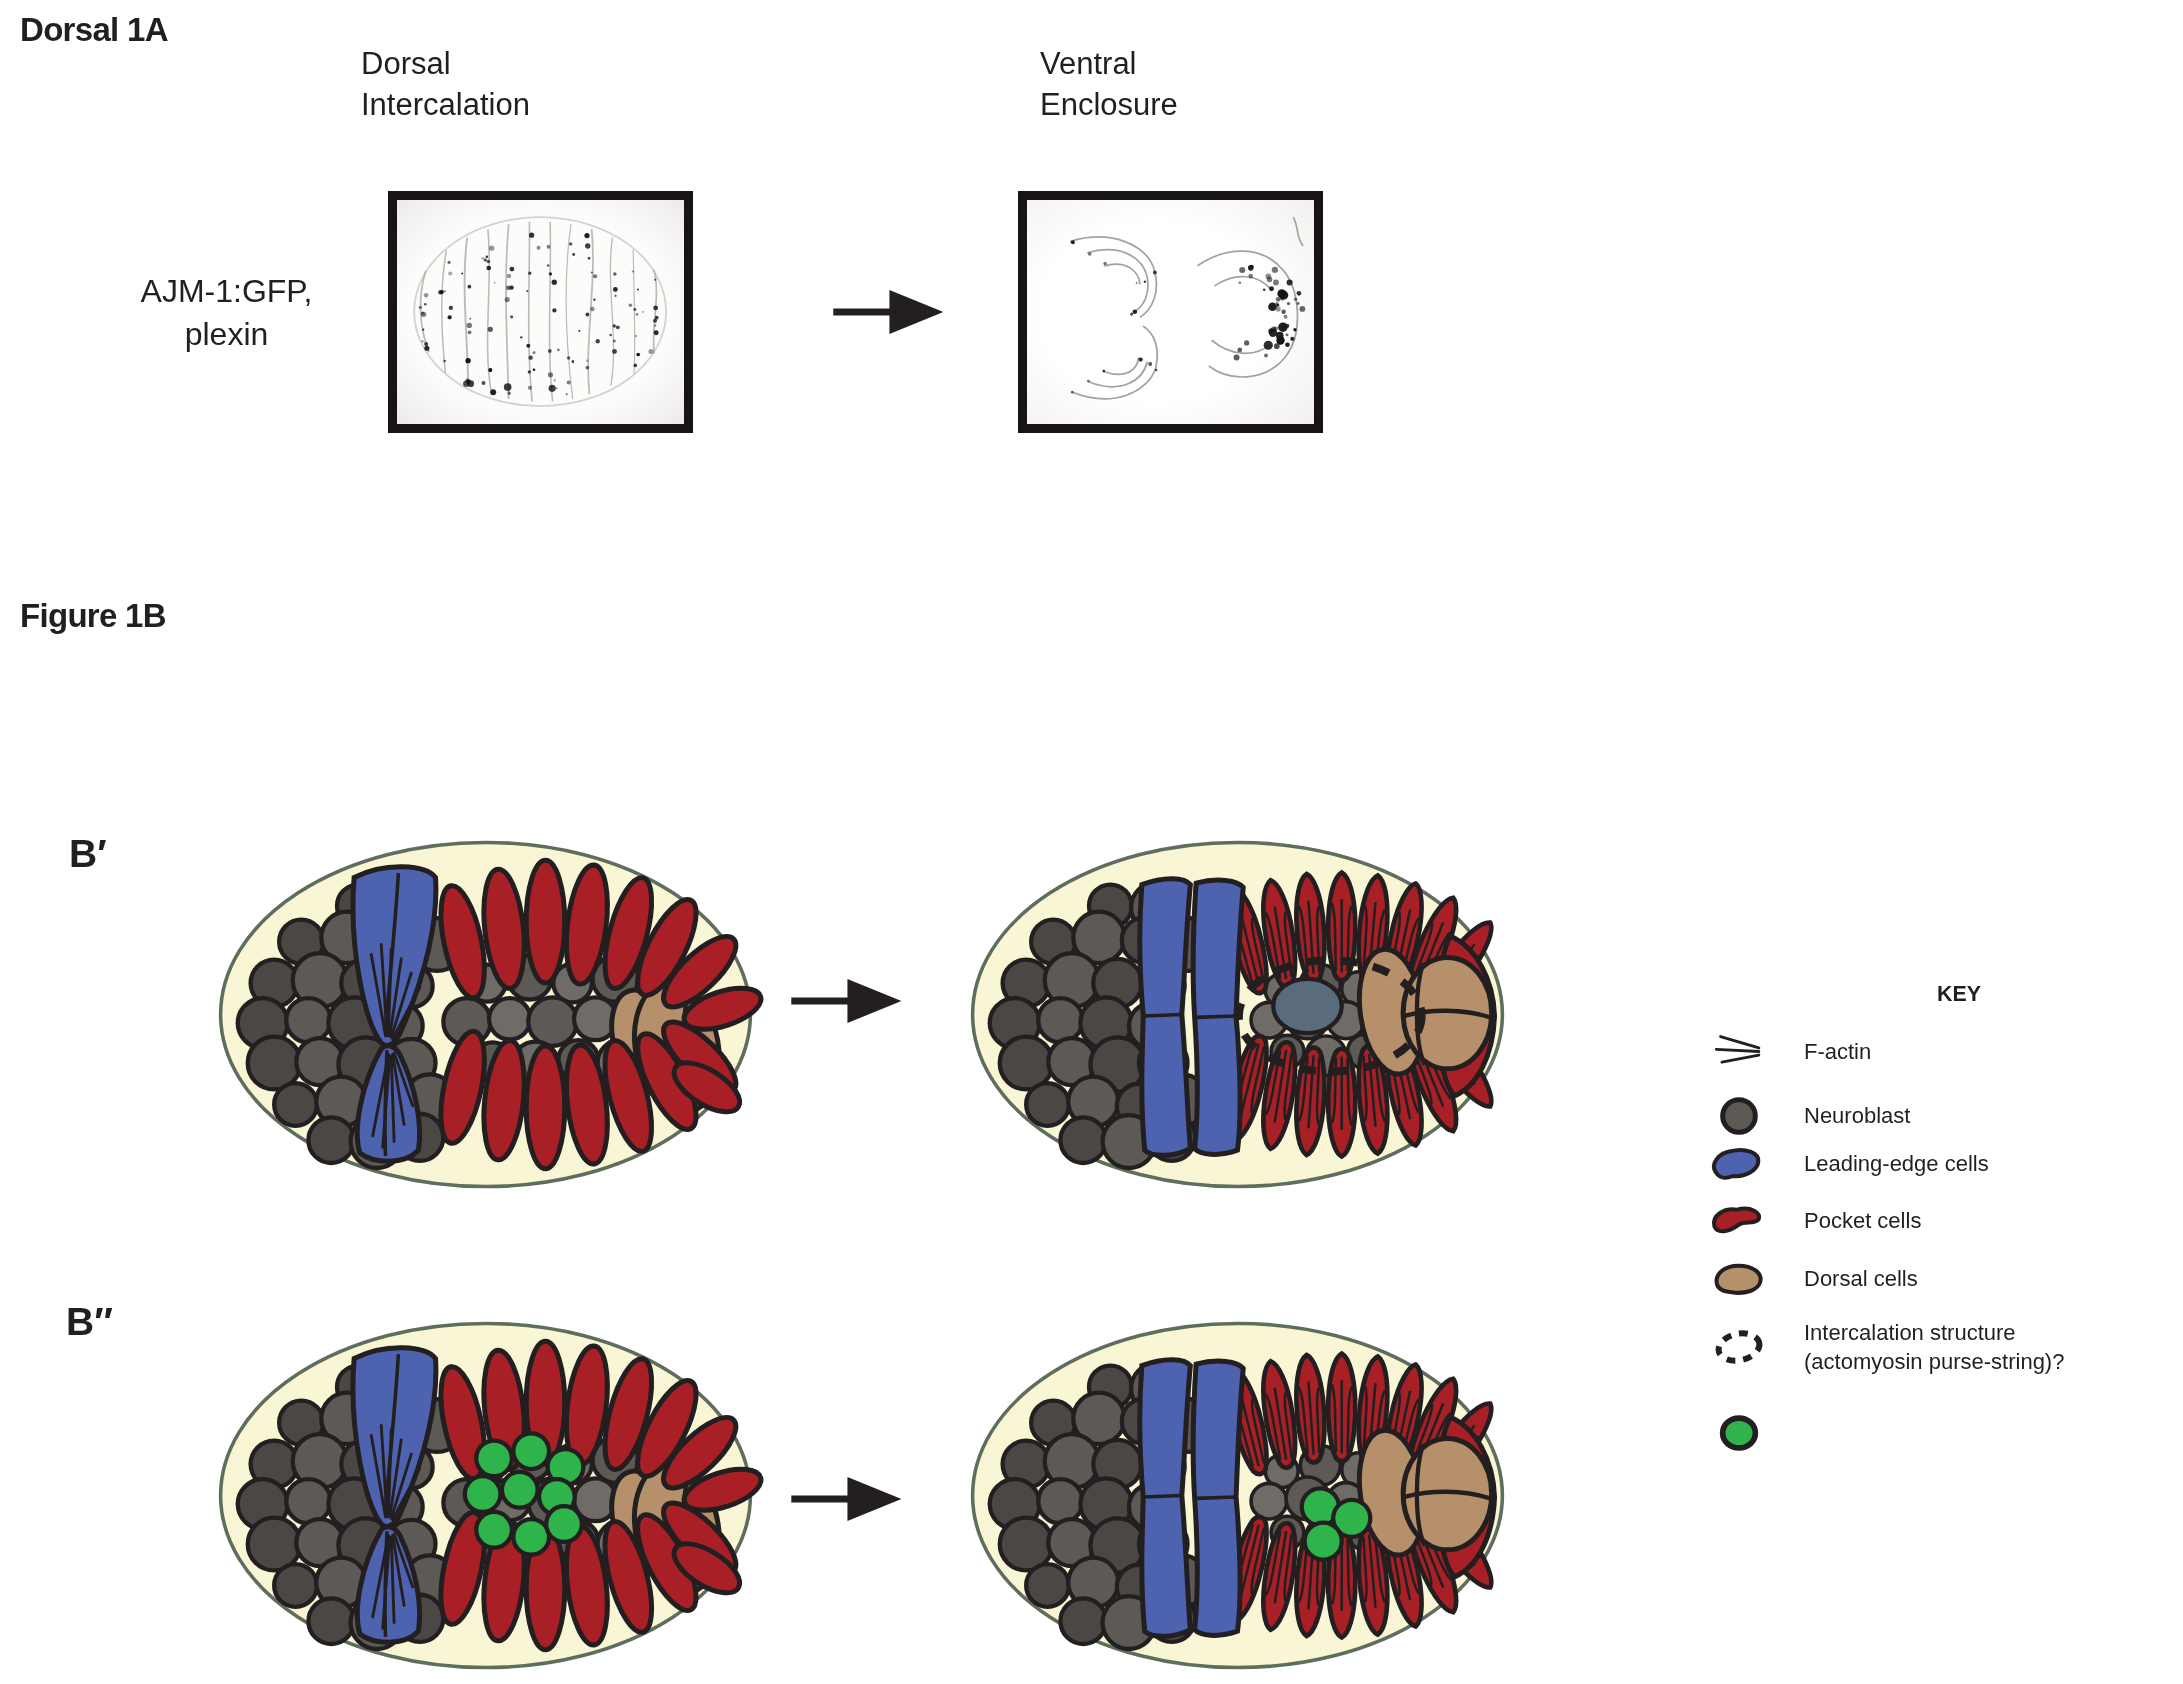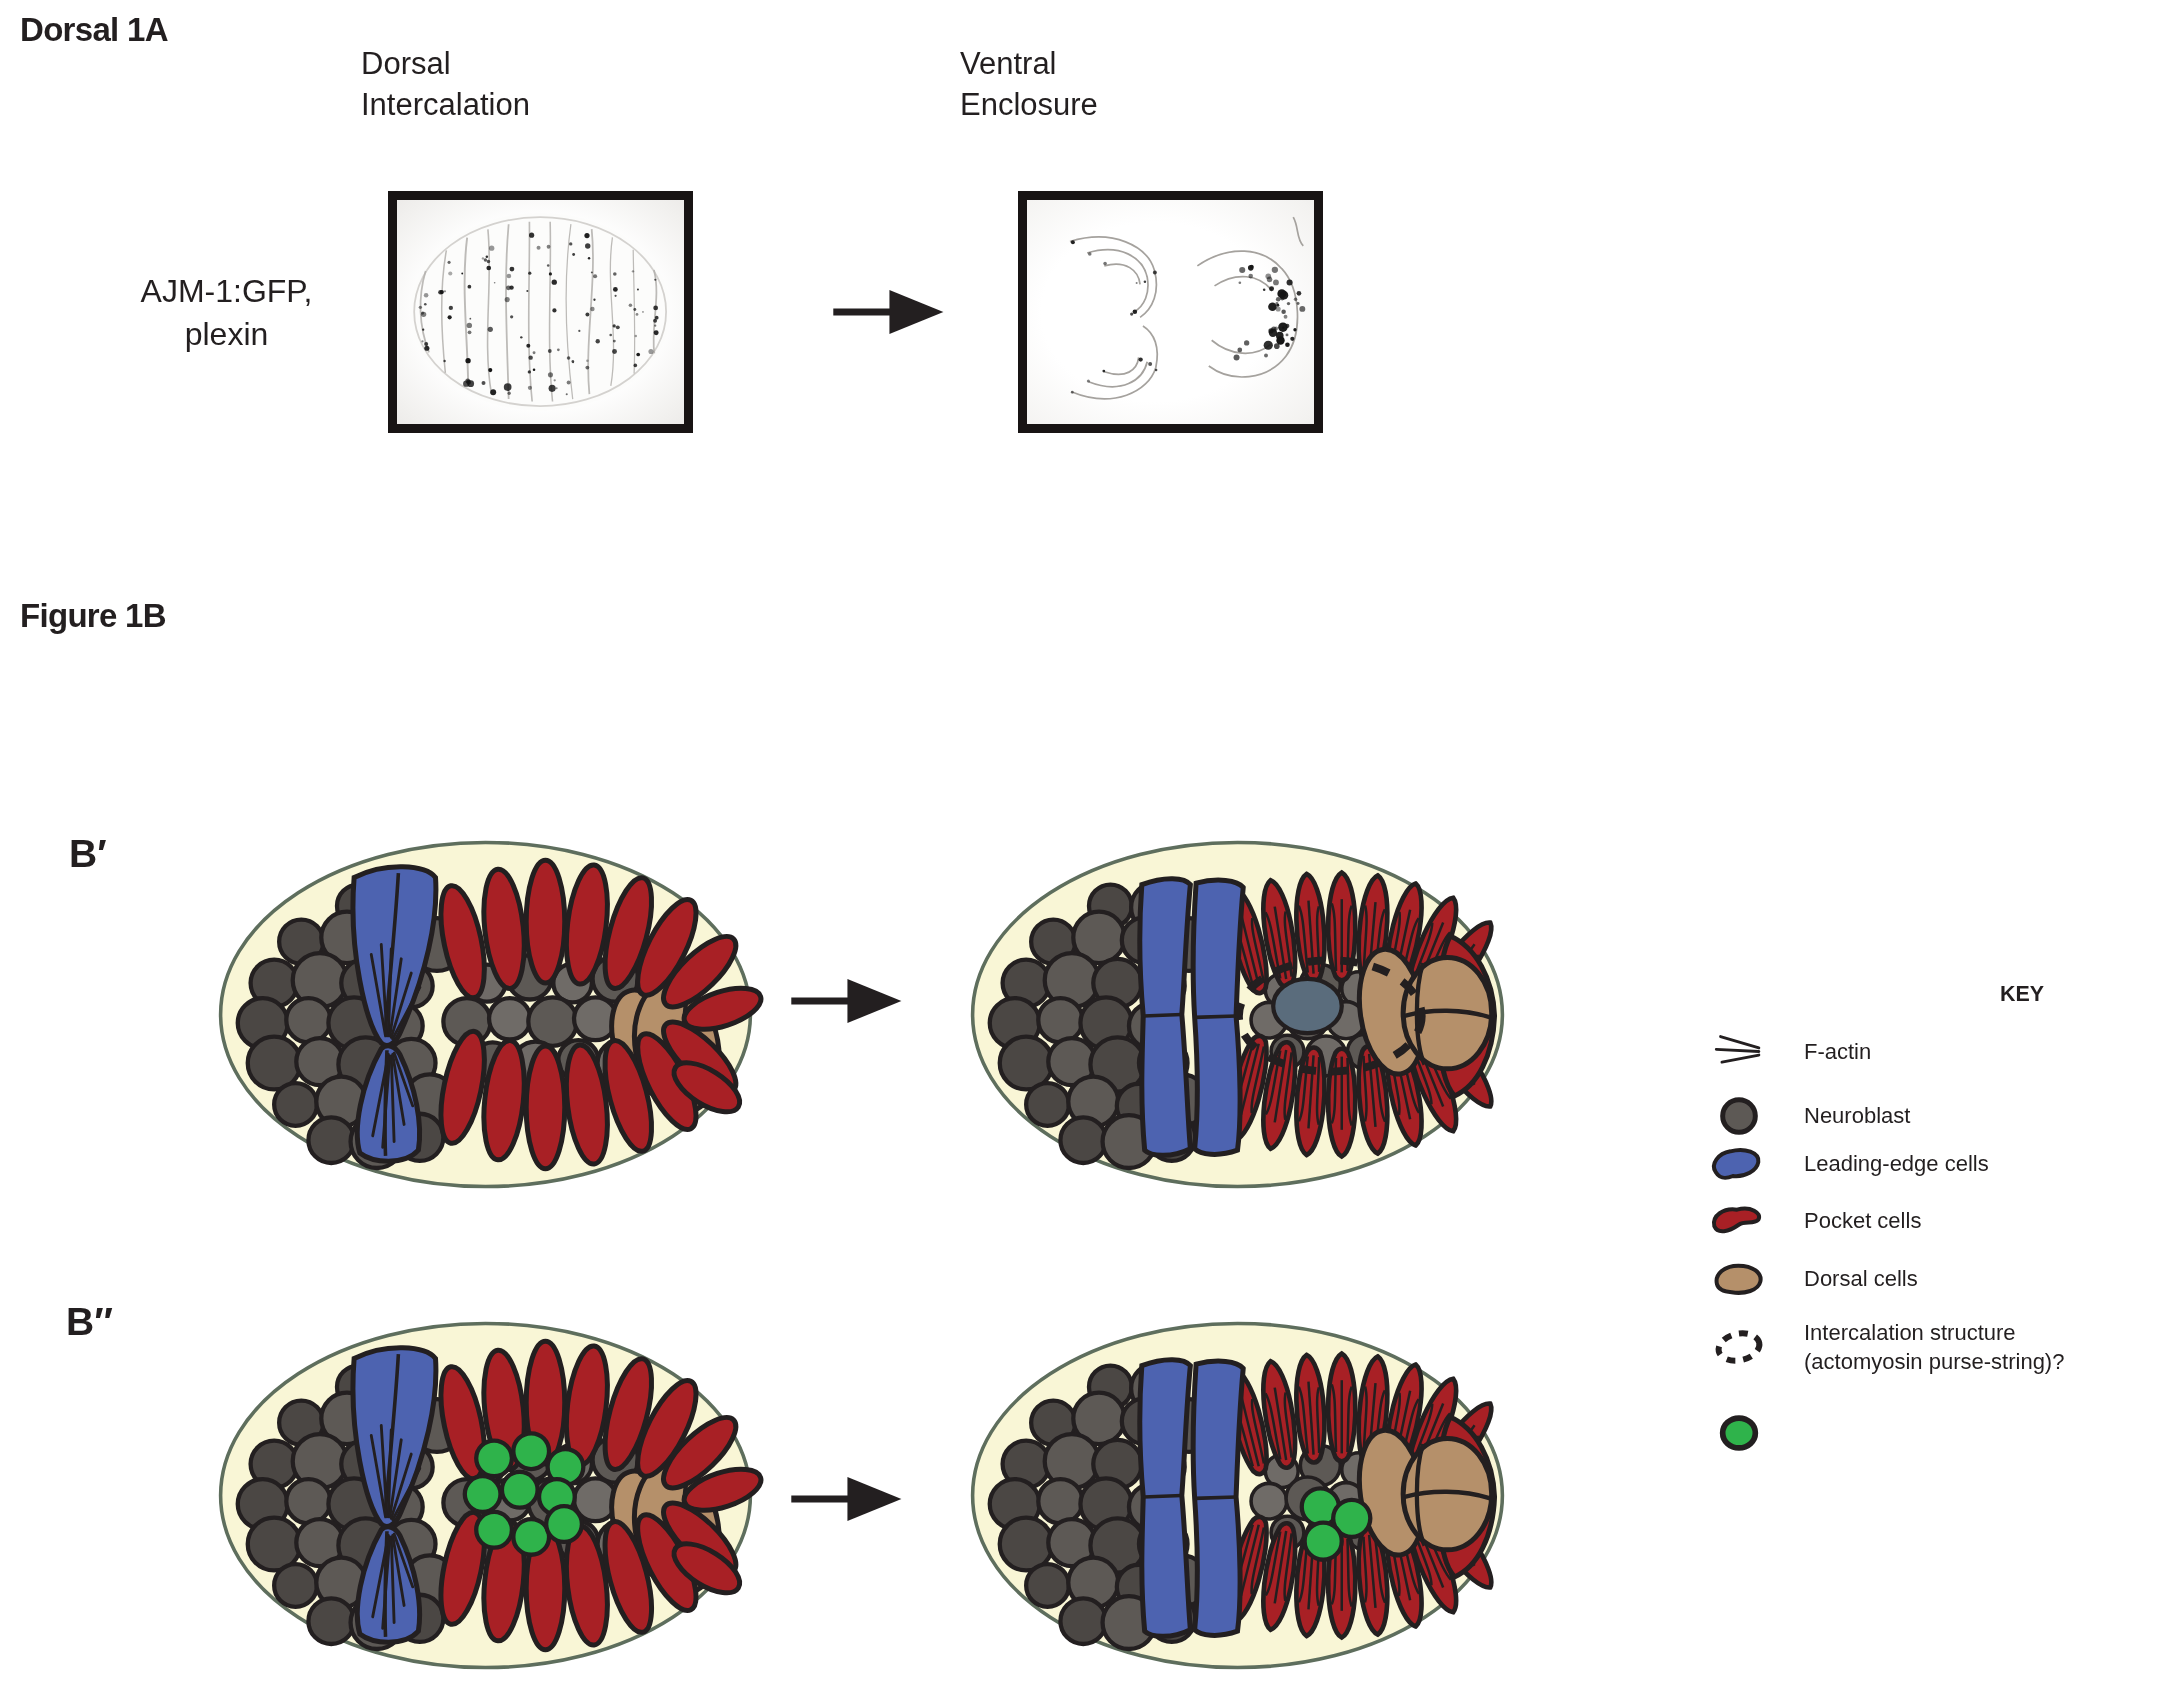--- a/index.html
+++ b/index.html
@@ -9,37 +9,37 @@
     overflow:hidden;
   }
   .abs{position:absolute}
   .fig-title{font-size:33px;font-weight:bold;letter-spacing:-0.7px}
   .stage-header{font-size:31px;line-height:41px;text-align:left}
   .row-label{font-size:32px;line-height:43px;text-align:center}
   .panel-label{font-size:39px;font-weight:bold}
   .micrograph{border:9.3px solid #181414;background:#fff;box-sizing:border-box}
   .micrograph svg,.embryo svg,.arrow svg{display:block;width:100%;height:100%}
   .legend{width:485px}
-  .key-title{font-size:21.4px;font-weight:bold;text-align:right;width:107px}
+  .key-title{font-size:21.4px;font-weight:bold;text-align:left;width:107px}
   .key-row{position:absolute;left:0;display:flex;align-items:center}
   .key-icon{width:60px;display:flex;justify-content:center;align-items:center;flex:none}
   .key-text{margin-left:35px;font-size:22px;line-height:29px}
   .key-text div:empty{display:none}
 </style>
 </head>
 <body>
 
 <div class="abs fig-title" style="left:20px;top:11.4px">Dorsal 1A</div>
 
 <div class="abs stage-header" style="left:361px;top:43px;width:357px">
   <div>Dorsal</div>
   <div>Intercalation</div>
 </div>
 
-<div class="abs stage-header" style="left:960px;top:43px;width:357px">
+<div class="abs stage-header" style="left:1040px;top:43px;width:357px">
   <div>Ventral</div>
   <div>Enclosure</div>
 </div>
 
 <div class="abs row-label" style="left:84px;top:270px;width:285px">
   <div>AJM-1:GFP,</div>
   <div>plexin</div>
 </div>
 
 <div class="abs micrograph" style="left:388px;top:191px;width:305px;height:242px">

